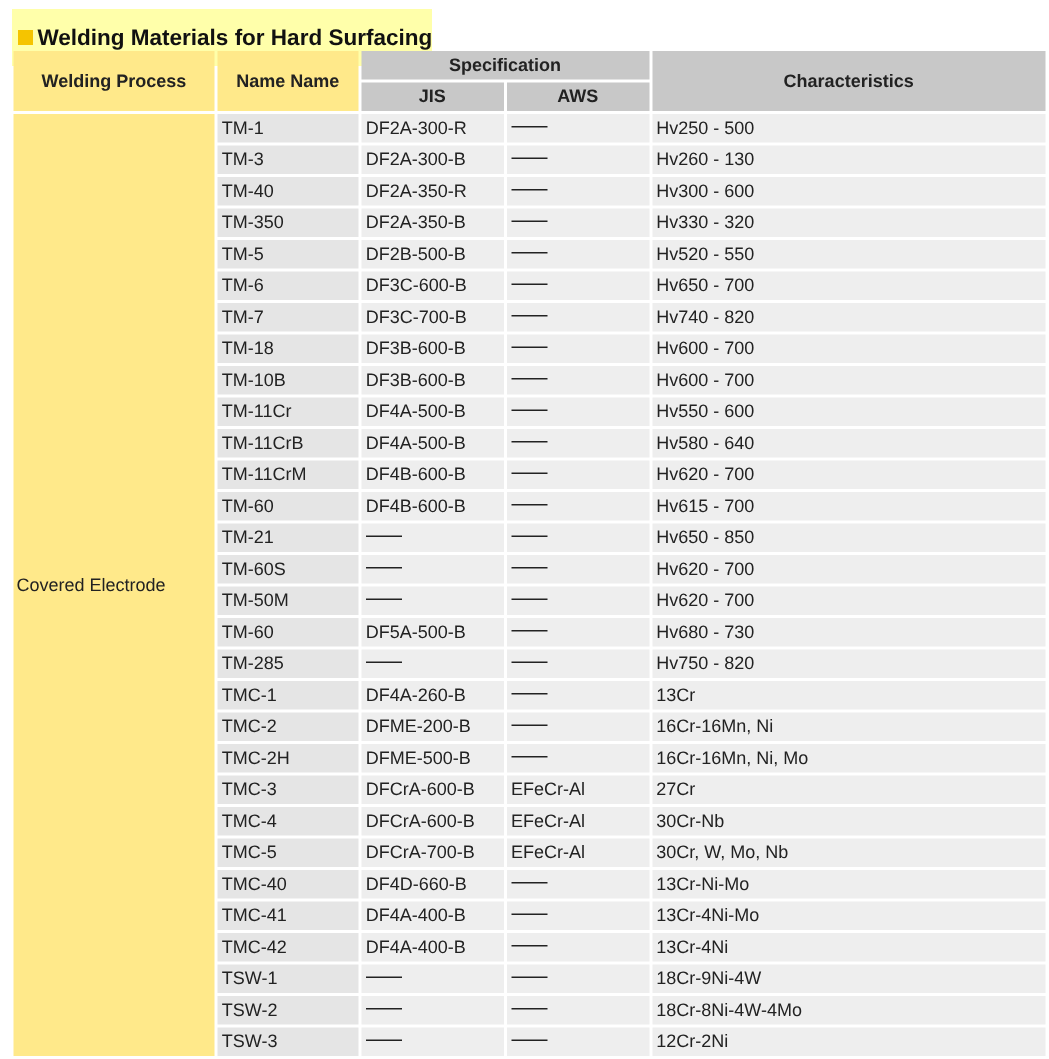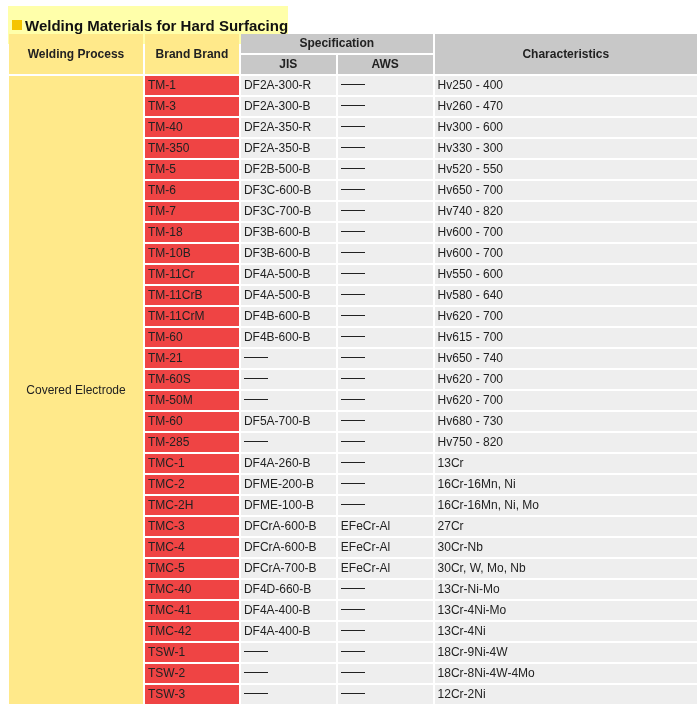--- a/index.html
+++ b/index.html
@@ -12,22 +12,22 @@
   .title-text { font-weight:bold; font-size:15px; color:#111; white-space:nowrap; }
   table.spec {
     position:absolute; left:7px; top:32px;
     border-collapse:separate; border-spacing:2px;
     font-size:12px; color:#222;
   }
   table.spec td, table.spec th { padding:0 0 0 3px; height:19px; line-height:19px; white-space:nowrap; }
   th { font-weight:bold; text-align:center; padding:0 !important; }
   th.yellow { background:#FFE98A; }
   th.grey { background:#C8C8C8; }
-  td.proc { background:#FFE98A; text-align:center; padding:16px !important; }
-  td.brand { background:#ef4444; }
+  td.proc { background:#FFE98A; padding:2px !important; }
+  td.brand { background:#e5e5e5; }
   td.val { background:#EEEEEE; }
   .dash { display:inline-block; width:24px; border-top:1px solid #222; vertical-align:middle; position:relative; top:-1px; }
 </style>
 </head>
 <body>
 
 <div class="title-bar">
   <span class="title-square"></span>
   <span class="title-text">Welding Materials for Hard Surfacing</span>
 </div>
@@ -36,54 +36,54 @@
   <colgroup>
     <col style="width:134px">
       <col style="width:94px">
       <col style="width:95px">
       <col style="width:95px">
       <col style="width:263px">
   </colgroup>
   <thead>
     <tr>
       <th class="yellow" rowspan="2">Welding Process</th>
-      <th class="yellow" rowspan="2">Brand Brand</th>
+      <th class="yellow" rowspan="2">Name Name</th>
       <th class="grey" colspan="2">Specification</th>
       <th class="grey" rowspan="2">Characteristics</th>
     </tr>
     <tr>
       <th class="grey">JIS</th>
       <th class="grey">AWS</th>
     </tr>
   </thead>
   <tbody id="tbody">
       <tr>
         <td class="proc" rowspan="30">Covered Electrode</td>
         <td class="brand">TM-1</td>
         <td class="val">DF2A-300-R</td>
         <td class="val"><span class="dash"></span></td>
-        <td class="val">Hv250 - 400</td>
+        <td class="val">Hv250 - 500</td>
       </tr>
       <tr>
         <td class="brand">TM-3</td>
         <td class="val">DF2A-300-B</td>
         <td class="val"><span class="dash"></span></td>
-        <td class="val">Hv260 - 470</td>
+        <td class="val">Hv260 - 130</td>
       </tr>
       <tr>
         <td class="brand">TM-40</td>
         <td class="val">DF2A-350-R</td>
         <td class="val"><span class="dash"></span></td>
         <td class="val">Hv300 - 600</td>
       </tr>
       <tr>
         <td class="brand">TM-350</td>
         <td class="val">DF2A-350-B</td>
         <td class="val"><span class="dash"></span></td>
-        <td class="val">Hv330 - 300</td>
+        <td class="val">Hv330 - 320</td>
       </tr>
       <tr>
         <td class="brand">TM-5</td>
         <td class="val">DF2B-500-B</td>
         <td class="val"><span class="dash"></span></td>
         <td class="val">Hv520 - 550</td>
       </tr>
       <tr>
         <td class="brand">TM-6</td>
         <td class="val">DF3C-600-B</td>
@@ -129,37 +129,37 @@
       <tr>
         <td class="brand">TM-60</td>
         <td class="val">DF4B-600-B</td>
         <td class="val"><span class="dash"></span></td>
         <td class="val">Hv615 - 700</td>
       </tr>
       <tr>
         <td class="brand">TM-21</td>
         <td class="val"><span class="dash"></span></td>
         <td class="val"><span class="dash"></span></td>
-        <td class="val">Hv650 - 740</td>
+        <td class="val">Hv650 - 850</td>
       </tr>
       <tr>
         <td class="brand">TM-60S</td>
         <td class="val"><span class="dash"></span></td>
         <td class="val"><span class="dash"></span></td>
         <td class="val">Hv620 - 700</td>
       </tr>
       <tr>
         <td class="brand">TM-50M</td>
         <td class="val"><span class="dash"></span></td>
         <td class="val"><span class="dash"></span></td>
         <td class="val">Hv620 - 700</td>
       </tr>
       <tr>
         <td class="brand">TM-60</td>
-        <td class="val">DF5A-700-B</td>
+        <td class="val">DF5A-500-B</td>
         <td class="val"><span class="dash"></span></td>
         <td class="val">Hv680 - 730</td>
       </tr>
       <tr>
         <td class="brand">TM-285</td>
         <td class="val"><span class="dash"></span></td>
         <td class="val"><span class="dash"></span></td>
         <td class="val">Hv750 - 820</td>
       </tr>
       <tr>
@@ -169,21 +169,21 @@
         <td class="val">13Cr</td>
       </tr>
       <tr>
         <td class="brand">TMC-2</td>
         <td class="val">DFME-200-B</td>
         <td class="val"><span class="dash"></span></td>
         <td class="val">16Cr-16Mn, Ni</td>
       </tr>
       <tr>
         <td class="brand">TMC-2H</td>
-        <td class="val">DFME-100-B</td>
+        <td class="val">DFME-500-B</td>
         <td class="val"><span class="dash"></span></td>
         <td class="val">16Cr-16Mn, Ni, Mo</td>
       </tr>
       <tr>
         <td class="brand">TMC-3</td>
         <td class="val">DFCrA-600-B</td>
         <td class="val">EFeCr-Al</td>
         <td class="val">27Cr</td>
       </tr>
       <tr>

